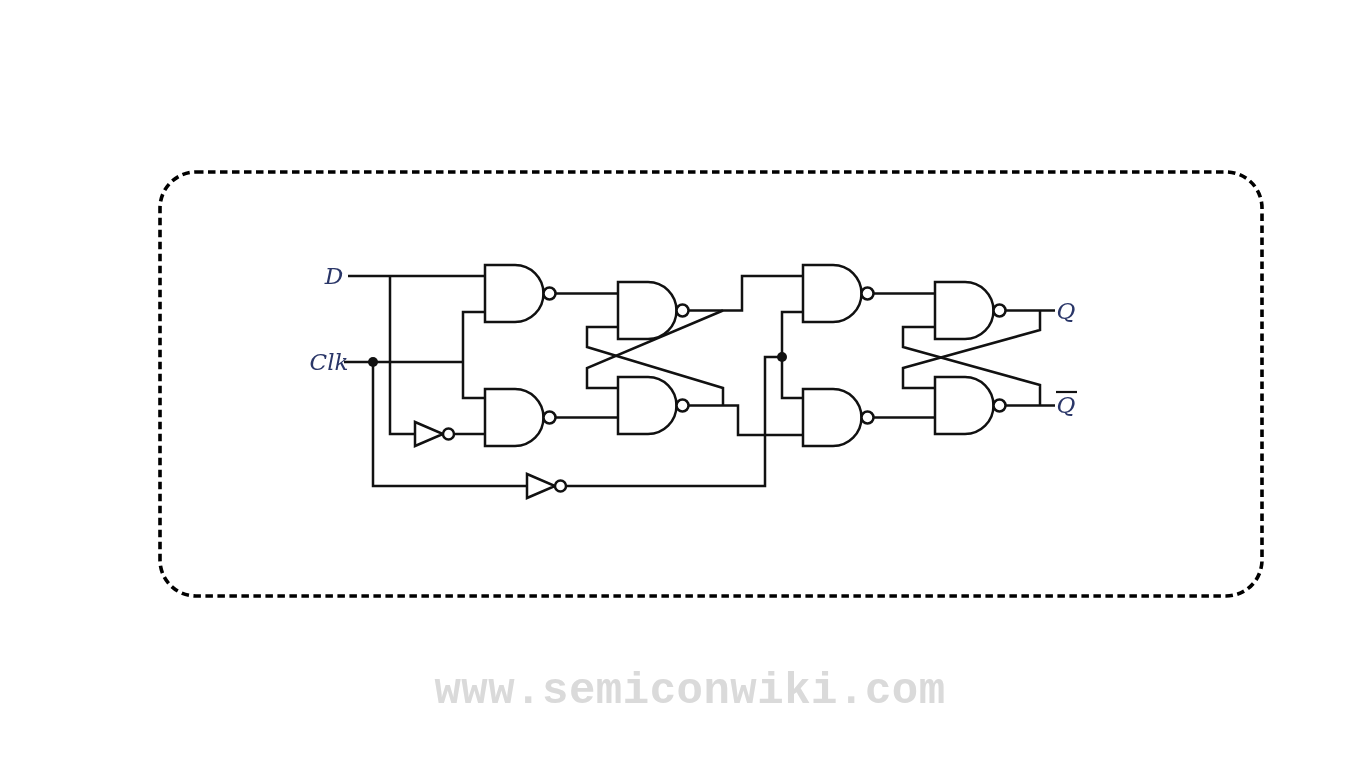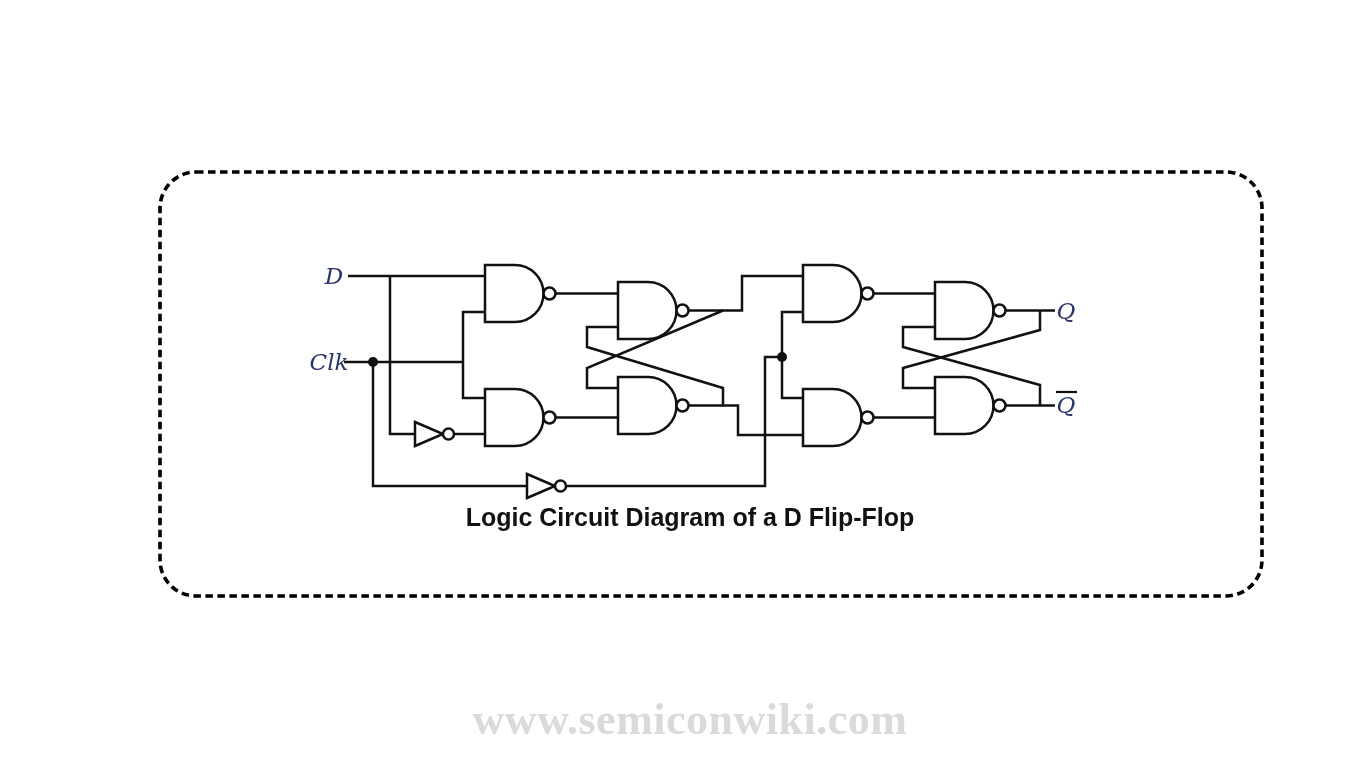--- a/index.html
+++ b/index.html
@@ -16,24 +16,24 @@
   .gate { fill: #ffffff; stroke: #111111; stroke-width: 2.5; }
   .dot { fill: #111111; stroke: none; }
   .border-rect { fill: none; stroke: #000000; stroke-width: 3.6; }
   .pin-label { font-family: "DejaVu Serif", "Liberation Serif", serif; font-style: italic; font-size: 23px; }
   .caption {
     position: absolute; top: 503px; left: 690px; transform: translateX(-50%);
     font-size: 25px; font-weight: 700; color: #111111; white-space: nowrap;
     font-family: "Liberation Sans", sans-serif;
   }
   .watermark {
-    position: absolute; top: 694px; left: 690px; transform: translateX(-50%);
+    position: absolute; top: 666px; left: 690px; transform: translateX(-50%);
     font-size: 44px; font-weight: 700; color: #dadada; white-space: nowrap;
     letter-spacing: 0.5px;
-    font-family: Liberation Serif, serif;
+    font-family: Liberation Mono, monospace;
   }
 </style>
 </head>
 <body>
 
 <div id="stage">
 
   <svg class="circuit" width="1366" height="768" viewBox="0 0 1366 768">
 
     <defs>
@@ -110,16 +110,15 @@
 
     <g>
       <text class="pin-label" x="334" y="284" text-anchor="middle" fill="#2a3668">D</text>
       <text class="pin-label" x="329" y="370" text-anchor="middle" fill="#2a3668">Clk</text>
       <text class="pin-label" x="1066" y="319" text-anchor="middle" fill="#2a3668">Q</text>
       <text class="pin-label" x="1066" y="413" text-anchor="middle" fill="#2a3668">Q</text>
       <path d="M1056 392 H1077" stroke="#111111" stroke-width="2.2" fill="none"></path>
     </g>
   </svg>
 
-  <div class="caption">Logic Circuit Diagram of a D Flip-Flop</div>
 
   <div class="watermark">www.semiconwiki.com</div>
 </div>
 
 </body></html>

